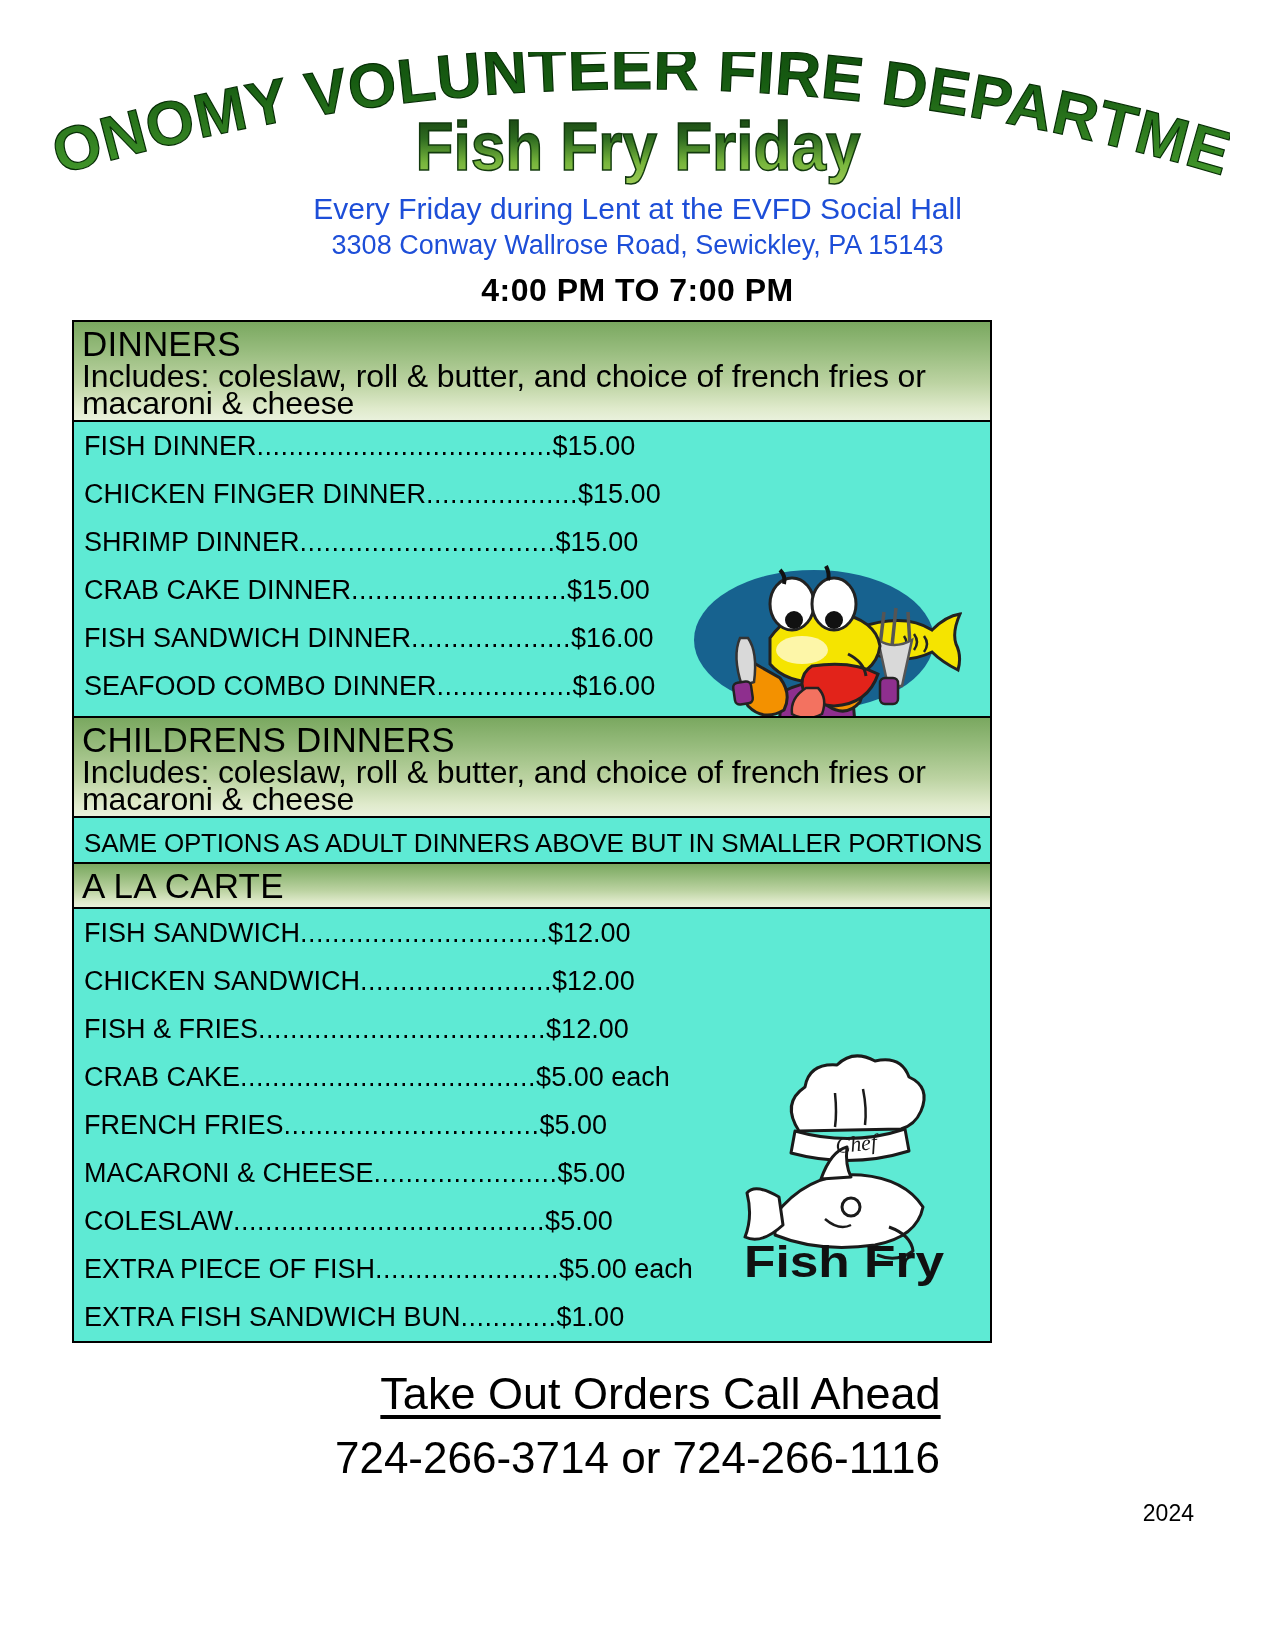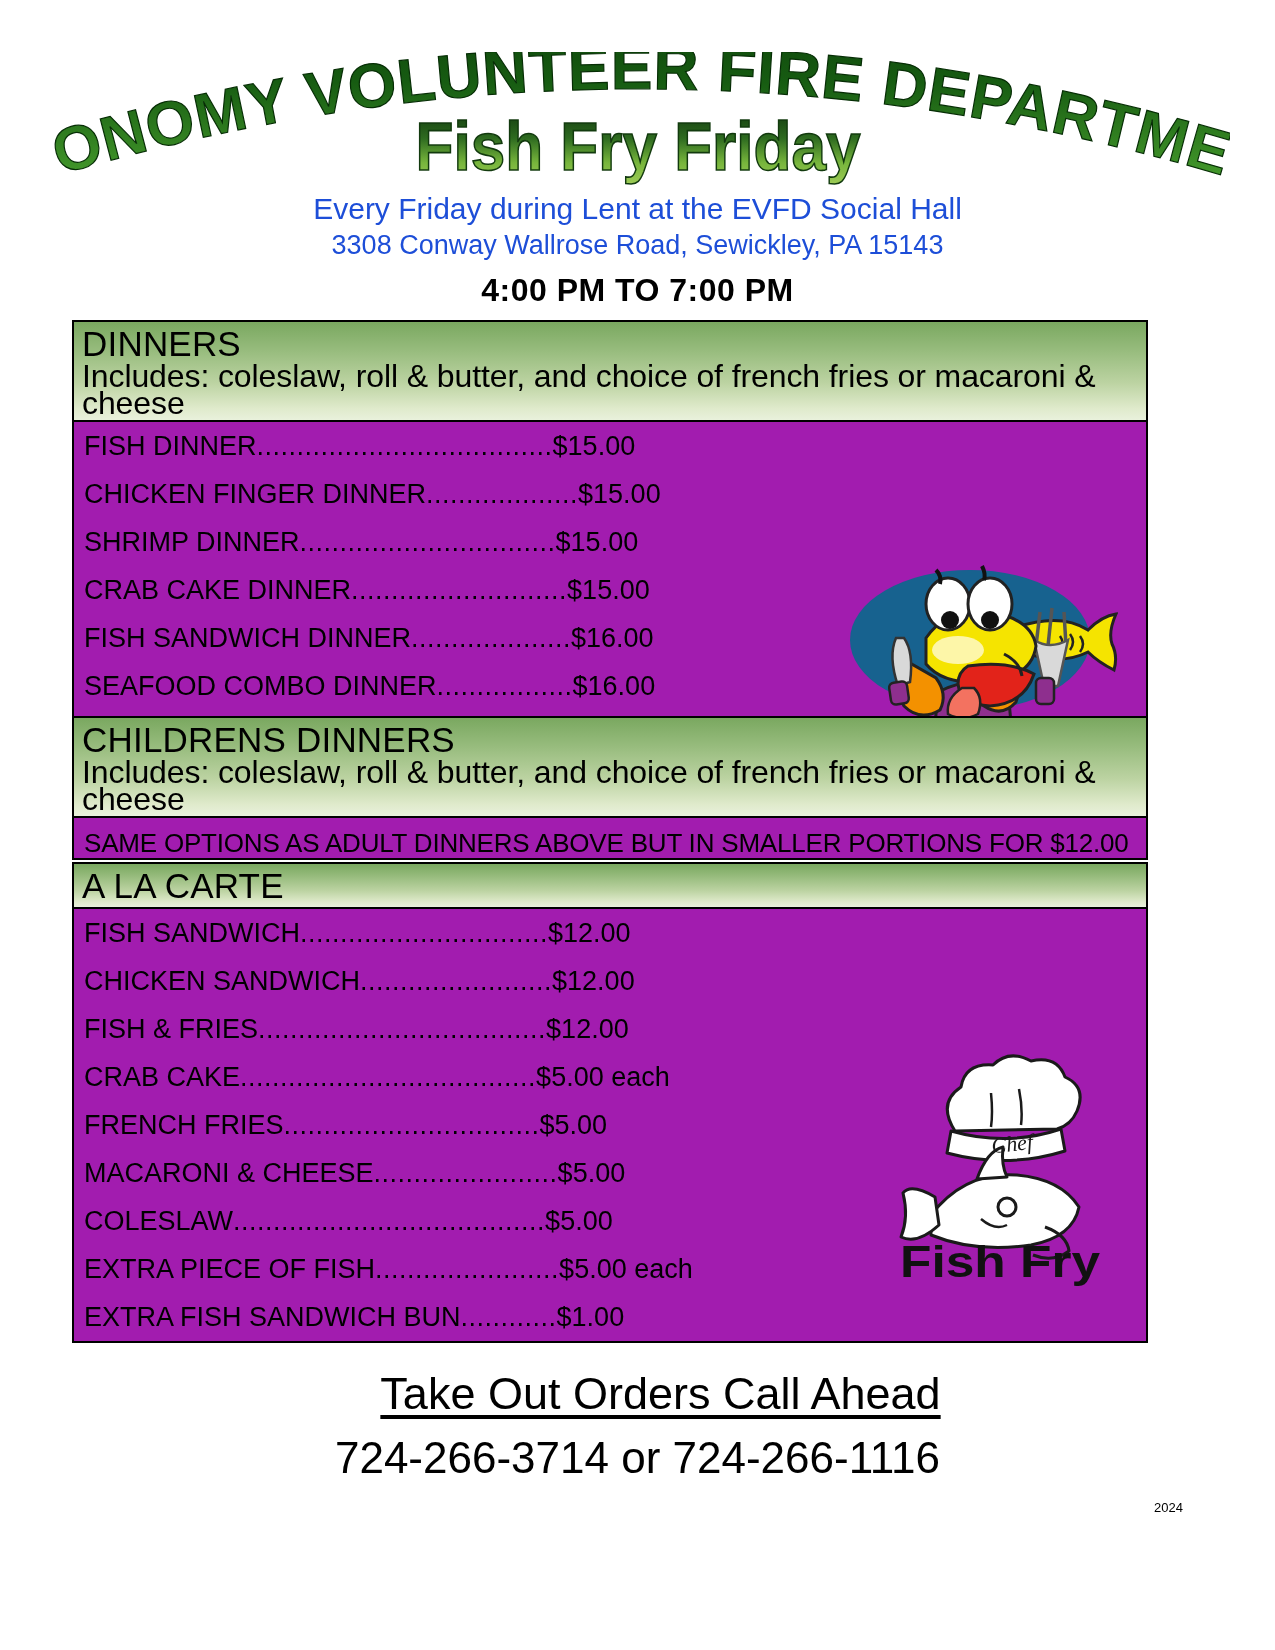--- a/index.html
+++ b/index.html
@@ -61,24 +61,24 @@
     text-align: center;
     font-size: 32px;
     font-weight: 700;
     letter-spacing: .5px;
   }
 
   
   .menu-block {
     position: absolute;
     left: 72px;
-    width: 1076px;
+    width: 920px;
     border: 2.5px solid #000;
     box-sizing: border-box;
-    background: #a21caf;
+    background: #5eead4;
   }
   #dinners-block      { top: 320px; }
   #childrens-block    { top: 716px; }
   #alacarte-block     { top: 862px; }
 
   .section-head {
     background: linear-gradient(to bottom, #7aa860 0%, #96bb7c 28%, #bcd3a2 62%, #dfeacb 88%, #e9f1dc 100%);
     border-bottom: 2.5px solid #000;
     padding: 2px 8px 3px 8px;
   }
@@ -148,23 +148,23 @@
     text-underline-offset: 6px;
     padding-left: 46px;
   }
   #phone-line {
     font-size: 44px;
     line-height: 56px;
     margin-top: 10px;
   }
   #year-stamp {
     position: absolute;
-    right: 92px;
+    right: 81px;
     top: 1500px;
-    font-size: 13px;
+    font-size: 23px;
   }
 </style>
 </head>
 <body>
 
 <div id="header-area">
 
   <div id="arch-title">
     <svg viewBox="0 0 1180 130" xmlns="http://www.w3.org/2000/svg">
       <defs>

